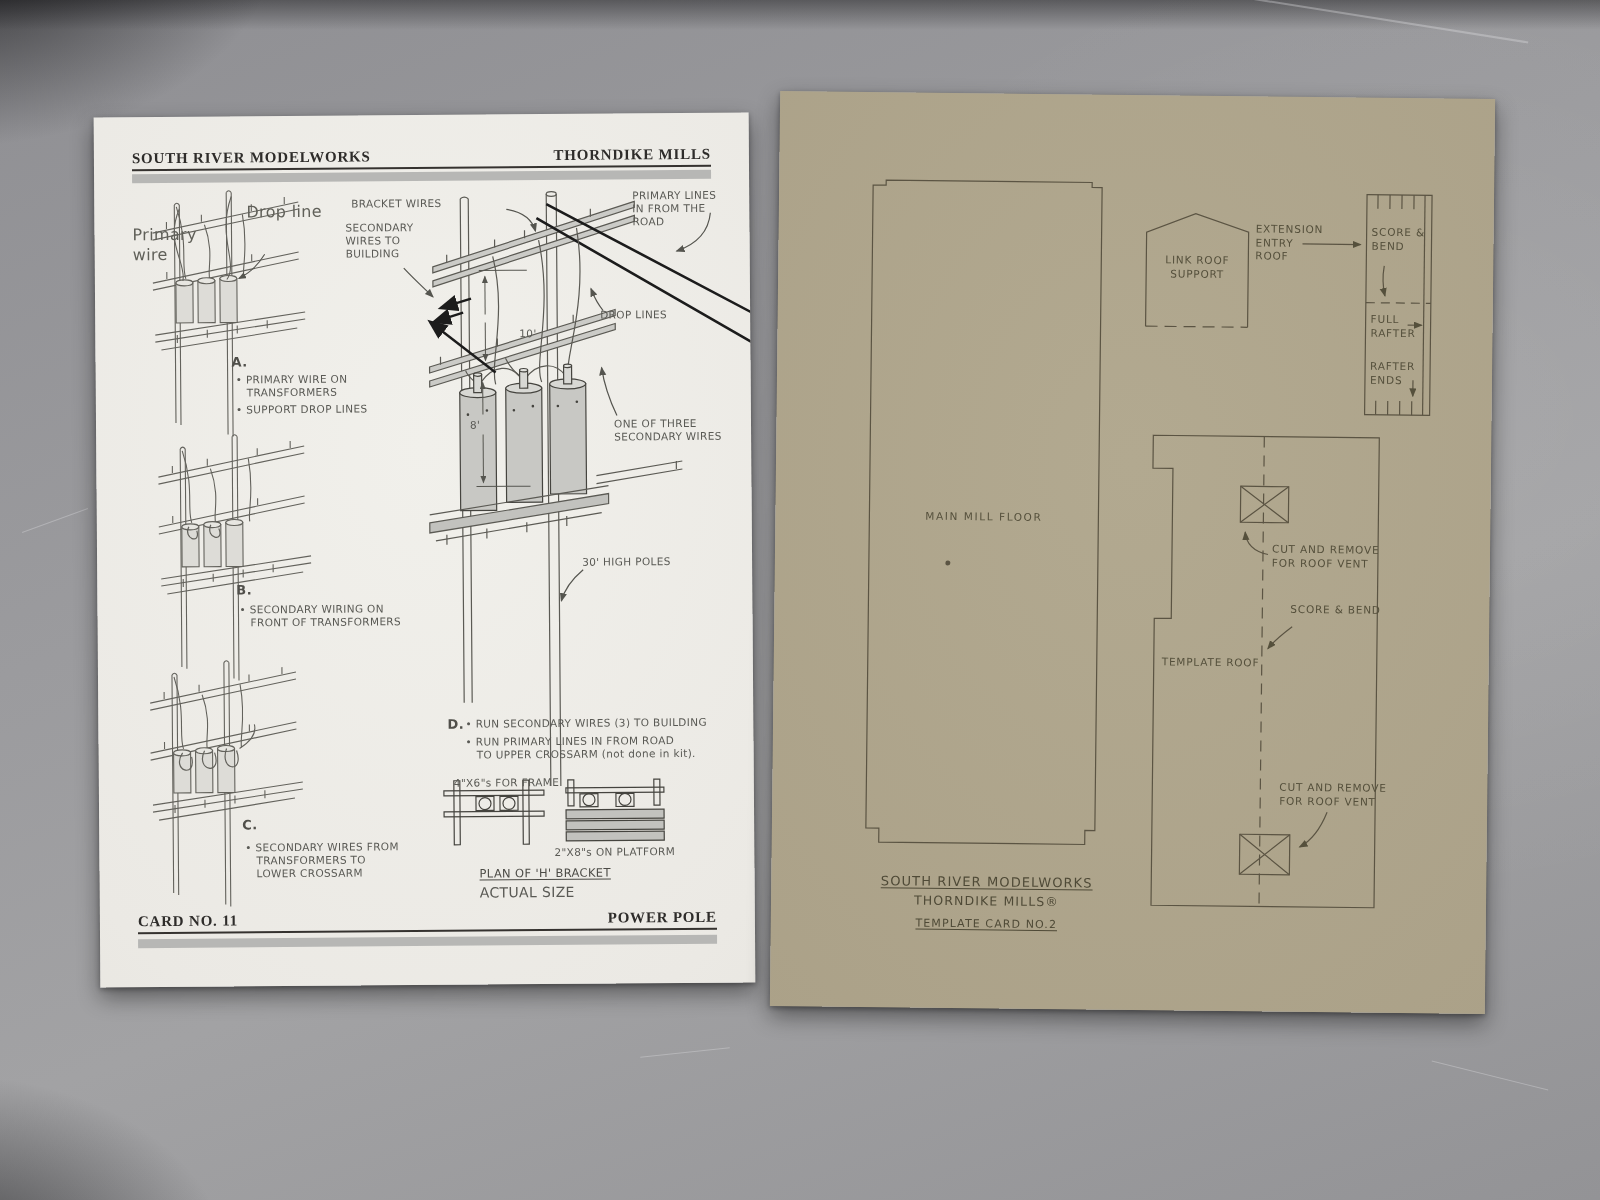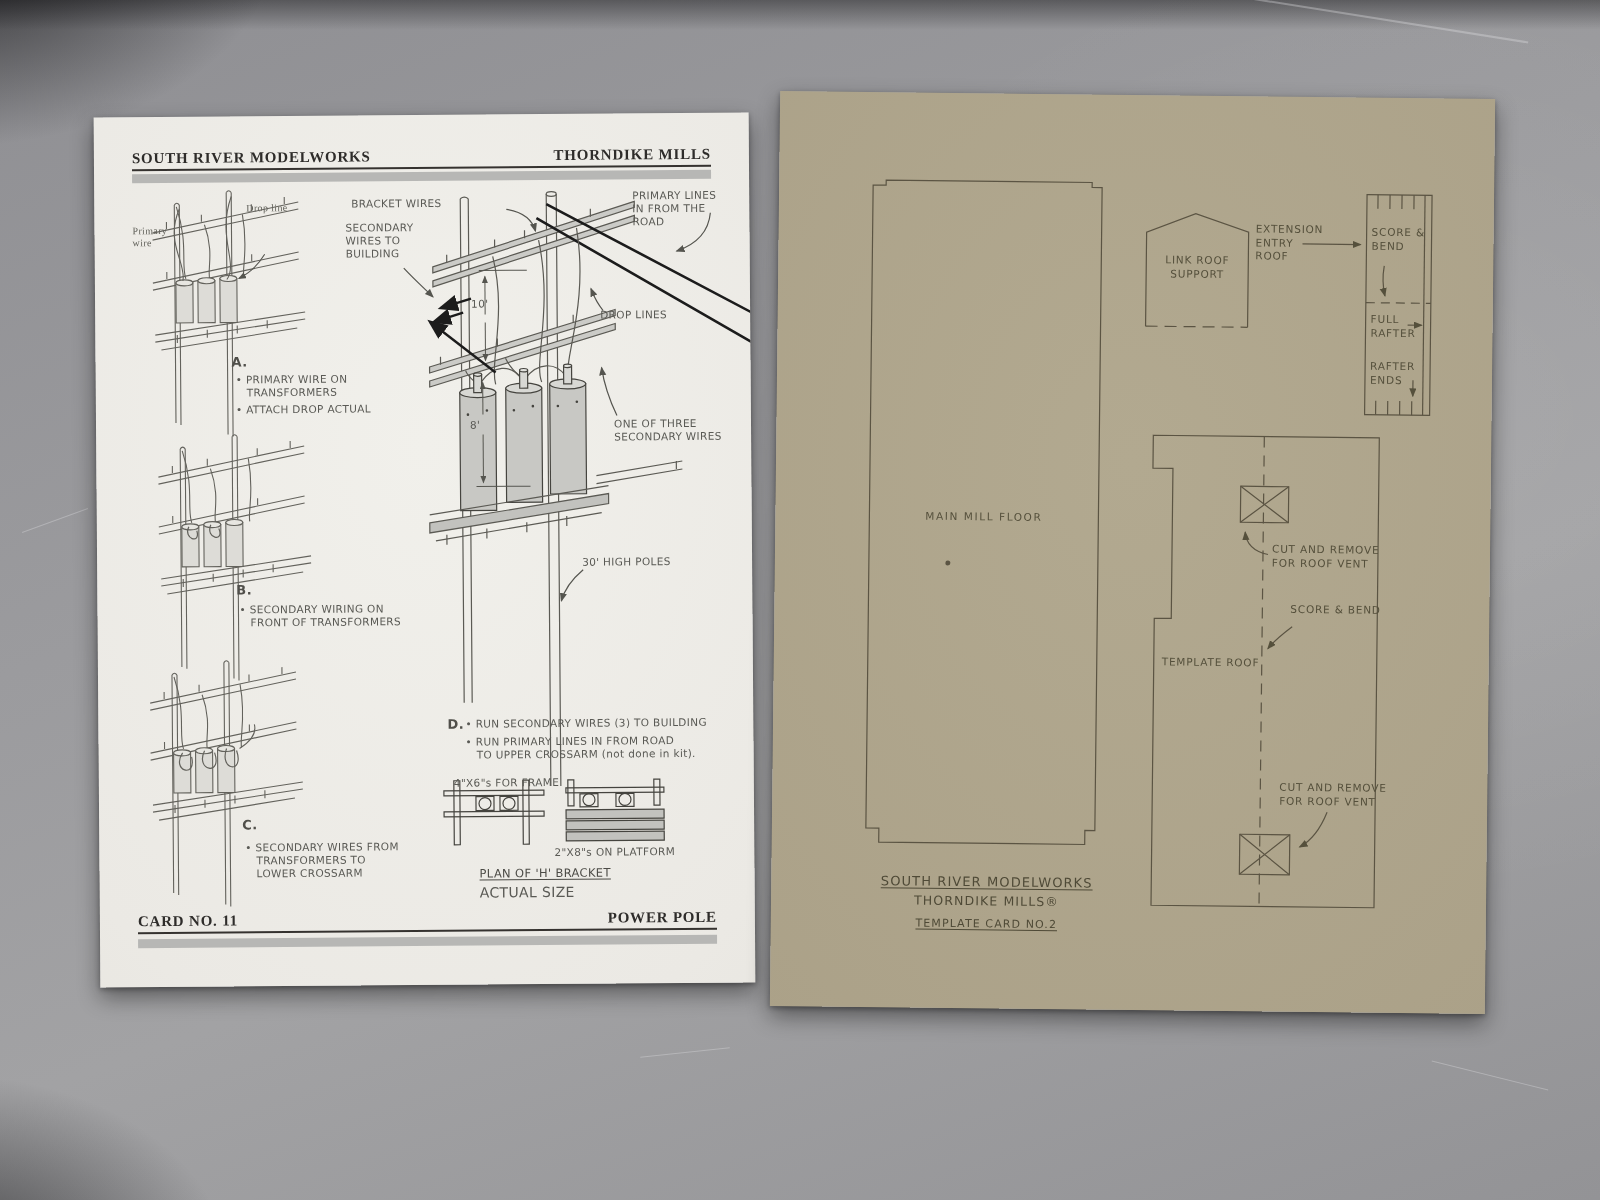--- a/index.html
+++ b/index.html
@@ -30,21 +30,21 @@
   }
   .card svg{position:absolute;inset:0;}
   
   .wc-header,.wc-footer{position:absolute;left:38px;right:38px;display:flex;justify-content:space-between;
     font-family:"Liberation Serif", serif;font-weight:bold;font-size:15px;letter-spacing:0.8px;color:#2e2c2a;
     border-bottom:2px solid #35322f;padding-bottom:2px;}
   .wc-header{top:33px;}
   .wc-footer{top:796px;}
   .graybar{position:absolute;left:38px;right:38px;height:9px;background:#b7b7b5;}
   .lbl{position:absolute;font-size:10.5px;line-height:1.24;letter-spacing:0.35px;color:#5a5a55;white-space:pre-line;}
-  .lbl.hand{font-size:10px;color:#606059;font-family:Liberation Serif, serif;}
+  .lbl.hand{font-size:16px;color:#606059;}
   .step{position:absolute;font-size:13px;font-weight:bold;color:#504f4a;letter-spacing:0.5px;}
   .bullet{padding-left:11px;text-indent:-11px;}
   .u{text-decoration:underline;text-underline-offset:2px;}
   
   .tlbl{position:absolute;font-size:10.5px;line-height:1.3;letter-spacing:0.8px;color:#55503c;white-space:pre-line;}
   .brand{position:absolute;left:88px;width:255px;text-align:center;color:#4f4a37;letter-spacing:1.1px;white-space:pre-line;}
 </style>
 </head>
 <body>
 
@@ -208,41 +208,41 @@
     <span>POWER POLE</span>
   </div>
   <div class="graybar" style="top:822px;"></div>
 
   <div class="lbl hand" style="left:38px;top:108px;">Primary
 wire</div>
   <div class="lbl hand" style="left:152px;top:86px;">Drop line</div>
   <div class="step" style="left:136px;top:238px;">A.</div>
   <div class="lbl bullet" style="left:140px;top:257px;">• PRIMARY WIRE ON
 TRANSFORMERS</div>
-  <div class="lbl bullet" style="left:140px;top:287px;">• ATTACH DROP ACTUAL</div>
+  <div class="lbl bullet" style="left:140px;top:287px;">• SUPPORT DROP LINES</div>
   <div class="step" style="left:139px;top:466px;">B.</div>
   <div class="lbl bullet" style="left:142px;top:487px;">• SECONDARY WIRING ON
 FRONT OF TRANSFORMERS</div>
   <div class="step" style="left:143px;top:701px;">C.</div>
   <div class="lbl bullet" style="left:146px;top:725px;">• SECONDARY WIRES FROM
 TRANSFORMERS TO
 LOWER CROSSARM</div>
 
   <div class="lbl" style="left:257px;top:82px;">BRACKET WIRES</div>
   <div class="lbl" style="left:251px;top:106px;">SECONDARY
 WIRES TO
 BUILDING</div>
   <div class="lbl" style="left:538px;top:76px;">PRIMARY LINES
 IN FROM THE
 ROAD</div>
   <div class="lbl" style="left:505px;top:195px;">DROP LINES</div>
   <div class="lbl" style="left:518px;top:304px;">ONE OF THREE
 SECONDARY WIRES</div>
   <div class="lbl" style="left:485px;top:442px;">30' HIGH POLES</div>
-  <div class="lbl" style="left:376px;top:183px;">10'</div>
+  <div class="lbl" style="left:376px;top:213px;padding-left:48px;">10'</div>
   <div class="lbl" style="left:374px;top:304px;">8'</div>
 
   <div class="step" style="left:349px;top:602px;">D.</div>
   <div class="lbl bullet" style="left:367px;top:603px;">• RUN SECONDARY WIRES (3) TO BUILDING</div>
   <div class="lbl bullet" style="left:367px;top:621px;">• RUN PRIMARY LINES IN FROM ROAD
 TO UPPER CROSSARM (not done in kit).</div>
 
   <div class="lbl" style="left:355px;top:662px;">4"X6"s FOR FRAME</div>
   <div class="lbl" style="left:455px;top:732px;">2"X8"s  ON PLATFORM</div>
   <div class="lbl u" style="left:380px;top:752px;font-size:11.5px;color:#4c4b46;">PLAN OF 'H' BRACKET</div>

